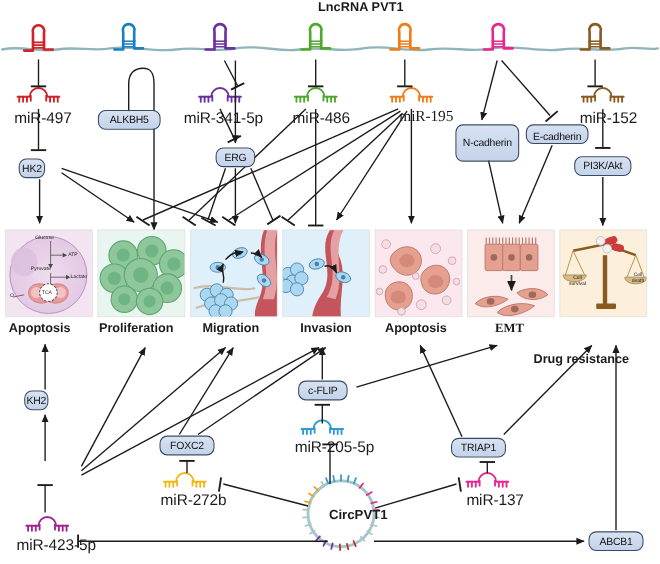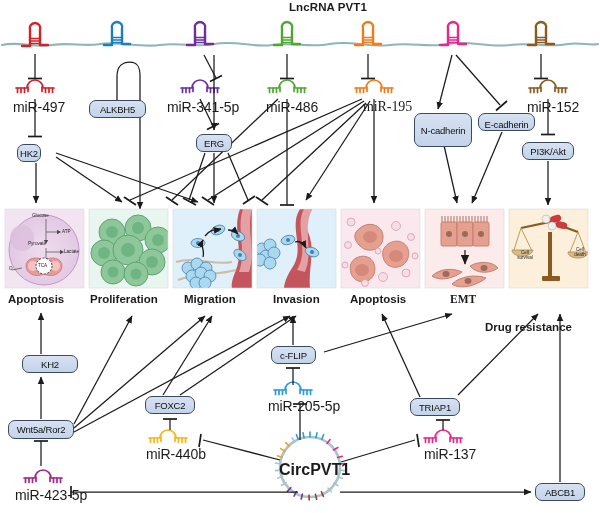--- a/index.html
+++ b/index.html
@@ -3,21 +3,21 @@
 <meta charset="utf-8">
 <style>
   html,body{margin:0;padding:0;background:#ffffff;}
   body{font-family:"Liberation Sans",sans-serif;}
   #stage{position:relative;width:600px;height:513px;background:#fff;overflow:hidden;}
   svg#canvas{position:absolute;left:0;top:0;width:600px;height:513px;}
   .lbl{position:absolute;font-family:"Liberation Sans",sans-serif;color:#1b1b1b;white-space:nowrap;}
   .mir-name{font-size:14px;letter-spacing:-.1px;}
   .panel-name{font-size:11.5px;font-weight:bold;}
   .title{font-size:11.5px;font-weight:bold;letter-spacing:.1px;}
-  .circ-name{font-size:16px;font-weight:bold;}
+  .circ-name{font-size:12px;font-weight:bold;padding-left:20px;}
   .gene-box{position:absolute;display:flex;align-items:center;justify-content:center;
      background:linear-gradient(180deg,#d7e2f2 0%,#c3d3ea 100%);
      border:1.3px solid #3a4a63;border-radius:7px;color:#101010;
      font-size:9.5px;letter-spacing:-.2px;box-sizing:border-box;}
   .tiny{font-size:4.6px;color:#222;font-family:"Liberation Sans",sans-serif;}
 </style>
 </head>
 <body>
 
 <div id="stage">
@@ -565,21 +565,21 @@
   </svg>
 
   <div class="lbl title" style="left:258px;top:1px;padding-left:31px;">LncRNA PVT1</div>
 
   <div class="lbl mir-name" style="left:13px;top:99px;">miR-497</div>
   <div class="lbl mir-name" style="left:167px;top:99px;">miR-341-5p</div>
   <div class="lbl mir-name" style="left:266px;top:99px;">miR-486</div>
   <div class="lbl mir-name" style="left:363px;top:99px;font-family:Liberation Serif, serif;">miR-195</div>
   <div class="lbl mir-name" style="left:527px;top:99px;">miR-152</div>
   <div class="lbl mir-name" style="left:268px;top:398px;">miR-205-5p</div>
-  <div class="lbl mir-name" style="left:146px;top:446px;">miR-440b</div>
+  <div class="lbl mir-name" style="left:146px;top:446px;">miR-272b</div>
   <div class="lbl mir-name" style="left:424px;top:446px;">miR-137</div>
   <div class="lbl mir-name" style="left:15px;top:487px;">miR-423-5p</div>
 
   <div class="gene-box" style="left:89px;top:100px;width:57px;height:18px;">
     <span>ALKBH5</span>
     </div>
   <div class="gene-box" style="left:196px;top:134px;width:36px;height:18px;">
     <span>ERG</span>
     </div>
   <div class="gene-box" style="left:17px;top:144px;width:24px;height:18px;">
@@ -587,25 +587,22 @@
     </div>
   <div class="gene-box" style="left:414px;top:113px;width:58px;height:34px;">
     <span>N-cadherin</span>
     </div>
   <div class="gene-box" style="left:478px;top:113px;width:57px;height:18px;align-items:flex-end;">
     <span>E-cadherin</span>
     </div>
   <div class="gene-box" style="left:522px;top:142px;width:52px;height:18px;">
     <span>PI3K/Akt</span>
     </div>
-  <div class="gene-box" style="left:22px;top:355px;width:56px;height:18px;">
+  <div class="gene-box" style="left:22px;top:355px;width:22px;height:18px;">
     <span>KH2</span>
-    </div>
-  <div class="gene-box" style="left:8px;top:420px;width:66px;height:19px;">
-    <span>Wnt5a/Ror2</span>
     </div>
   <div class="gene-box" style="left:145px;top:396px;width:50px;height:18px;">
     <span>FOXC2</span>
     </div>
   <div class="gene-box" style="left:271px;top:346px;width:45px;height:18px;">
     <span>c-FLIP</span>
     </div>
   <div class="gene-box" style="left:410px;top:398px;width:50px;height:18px;">
     <span>TRIAP1</span>
     </div>

